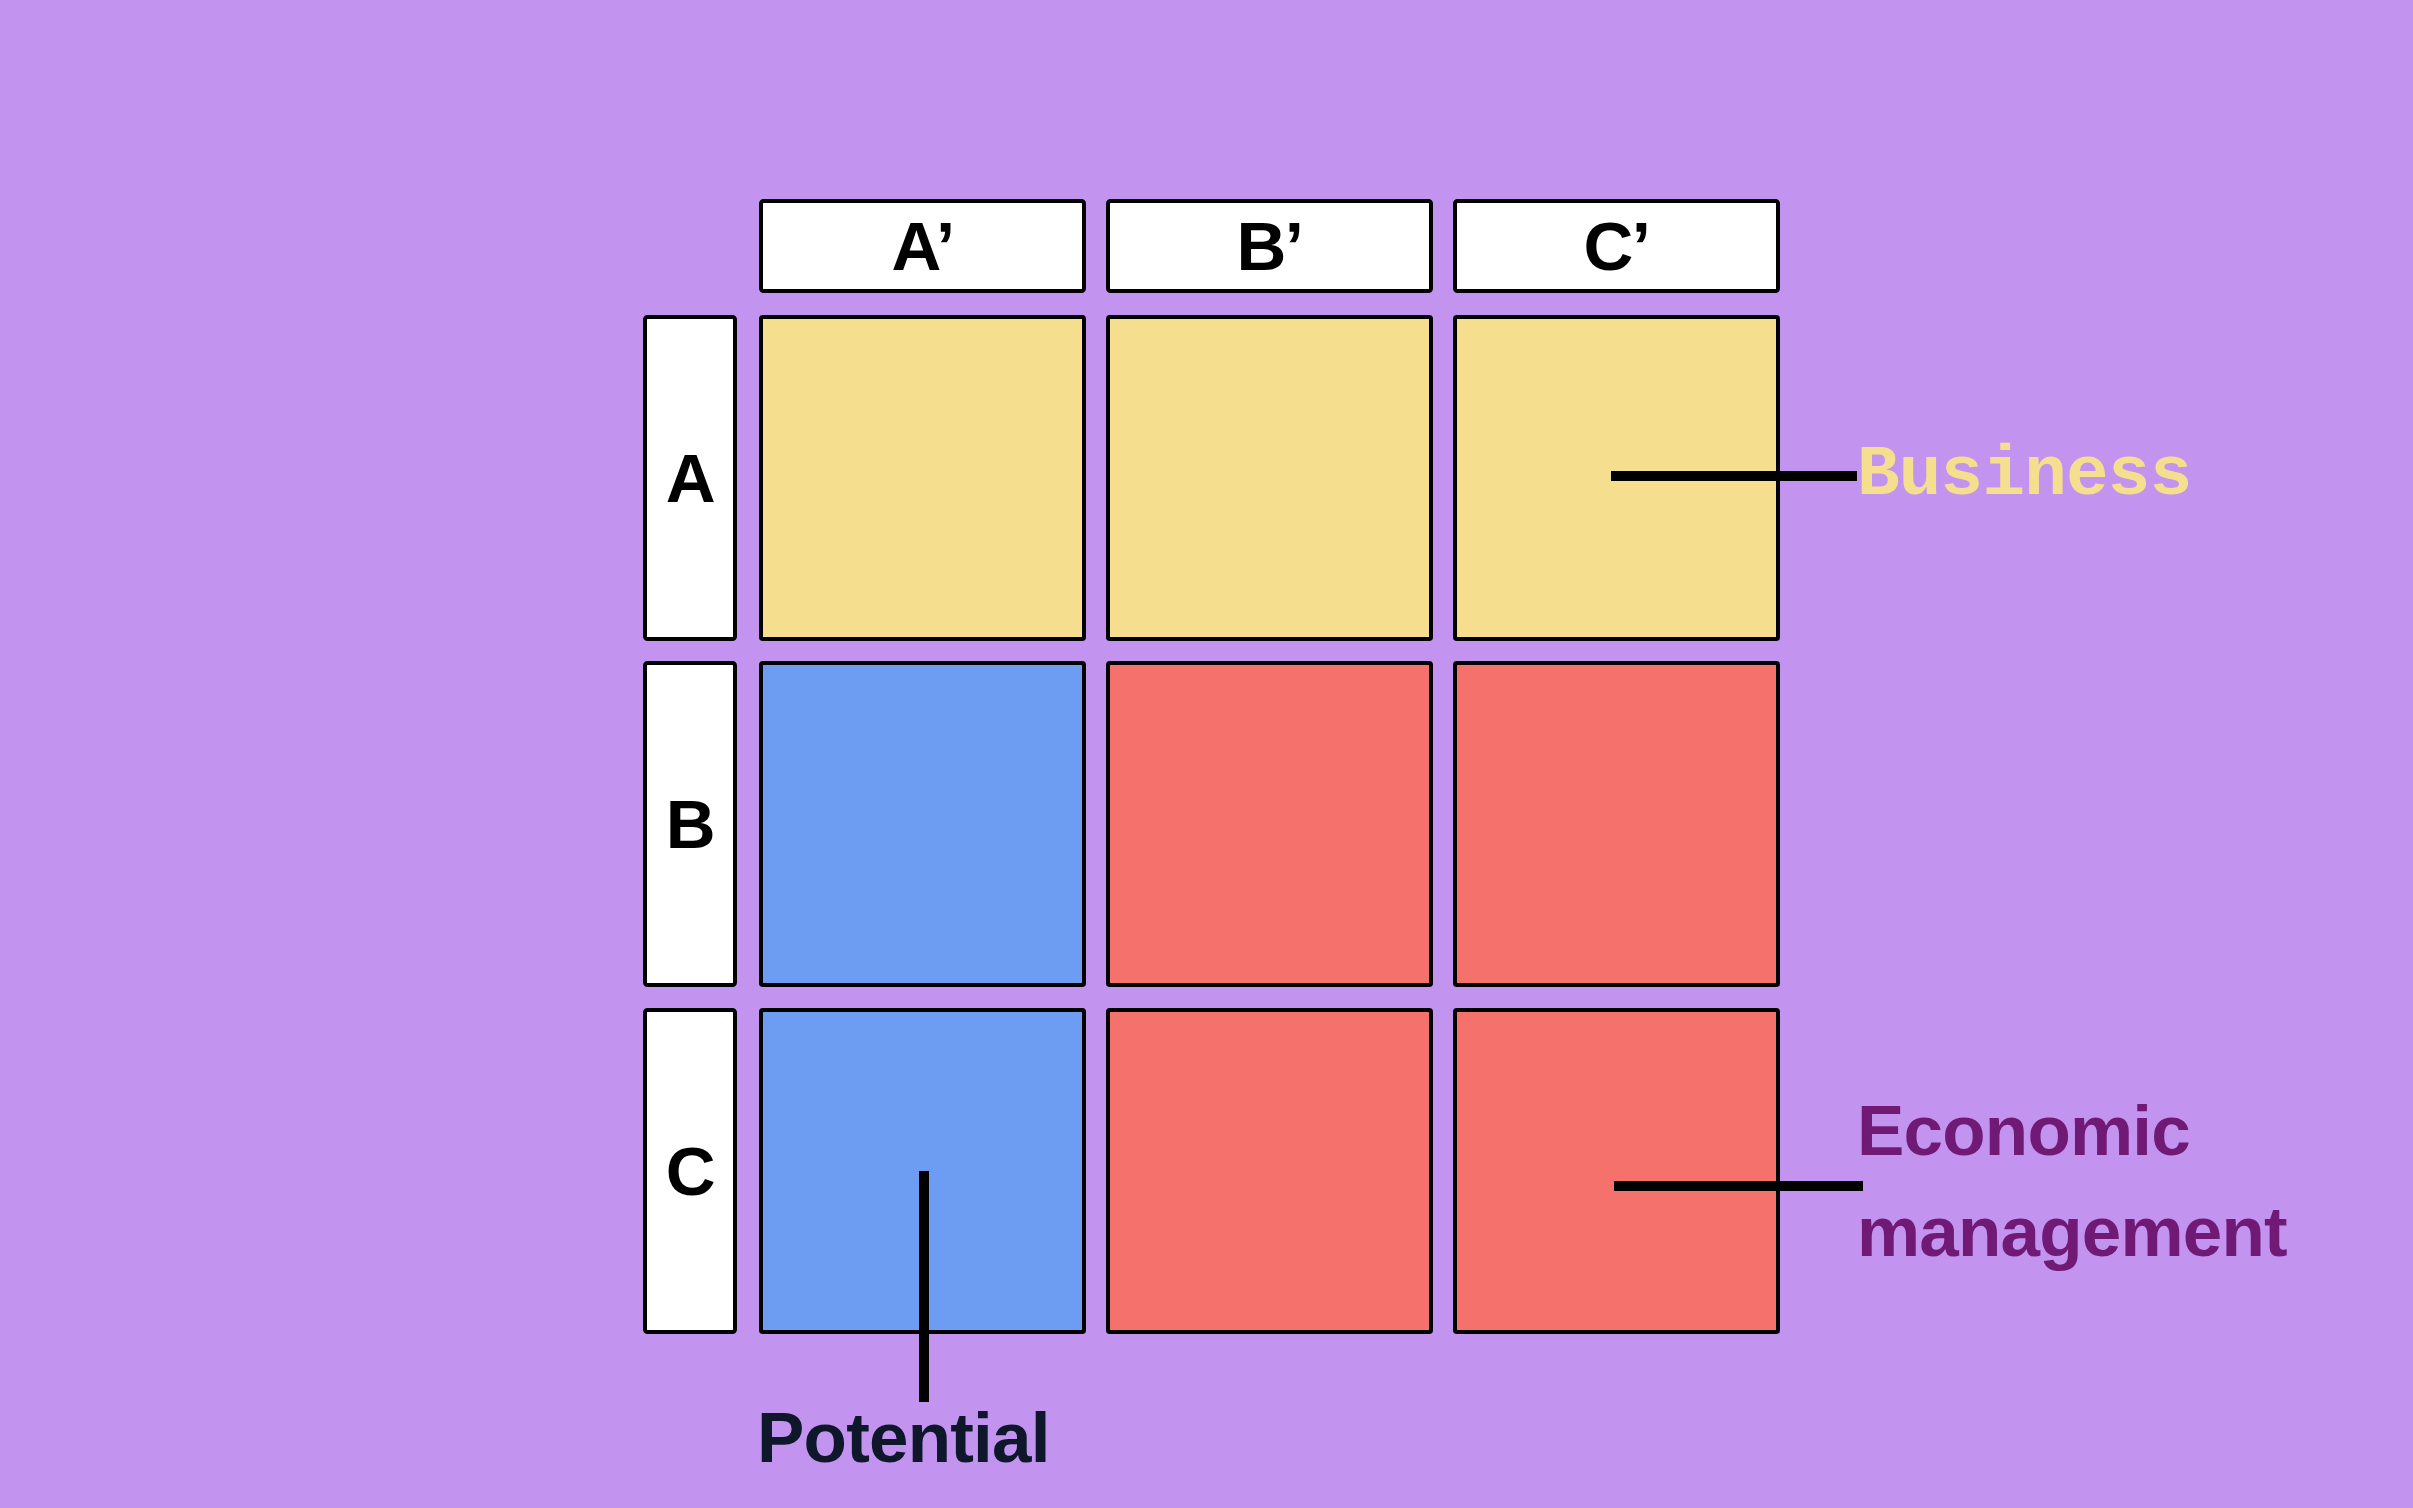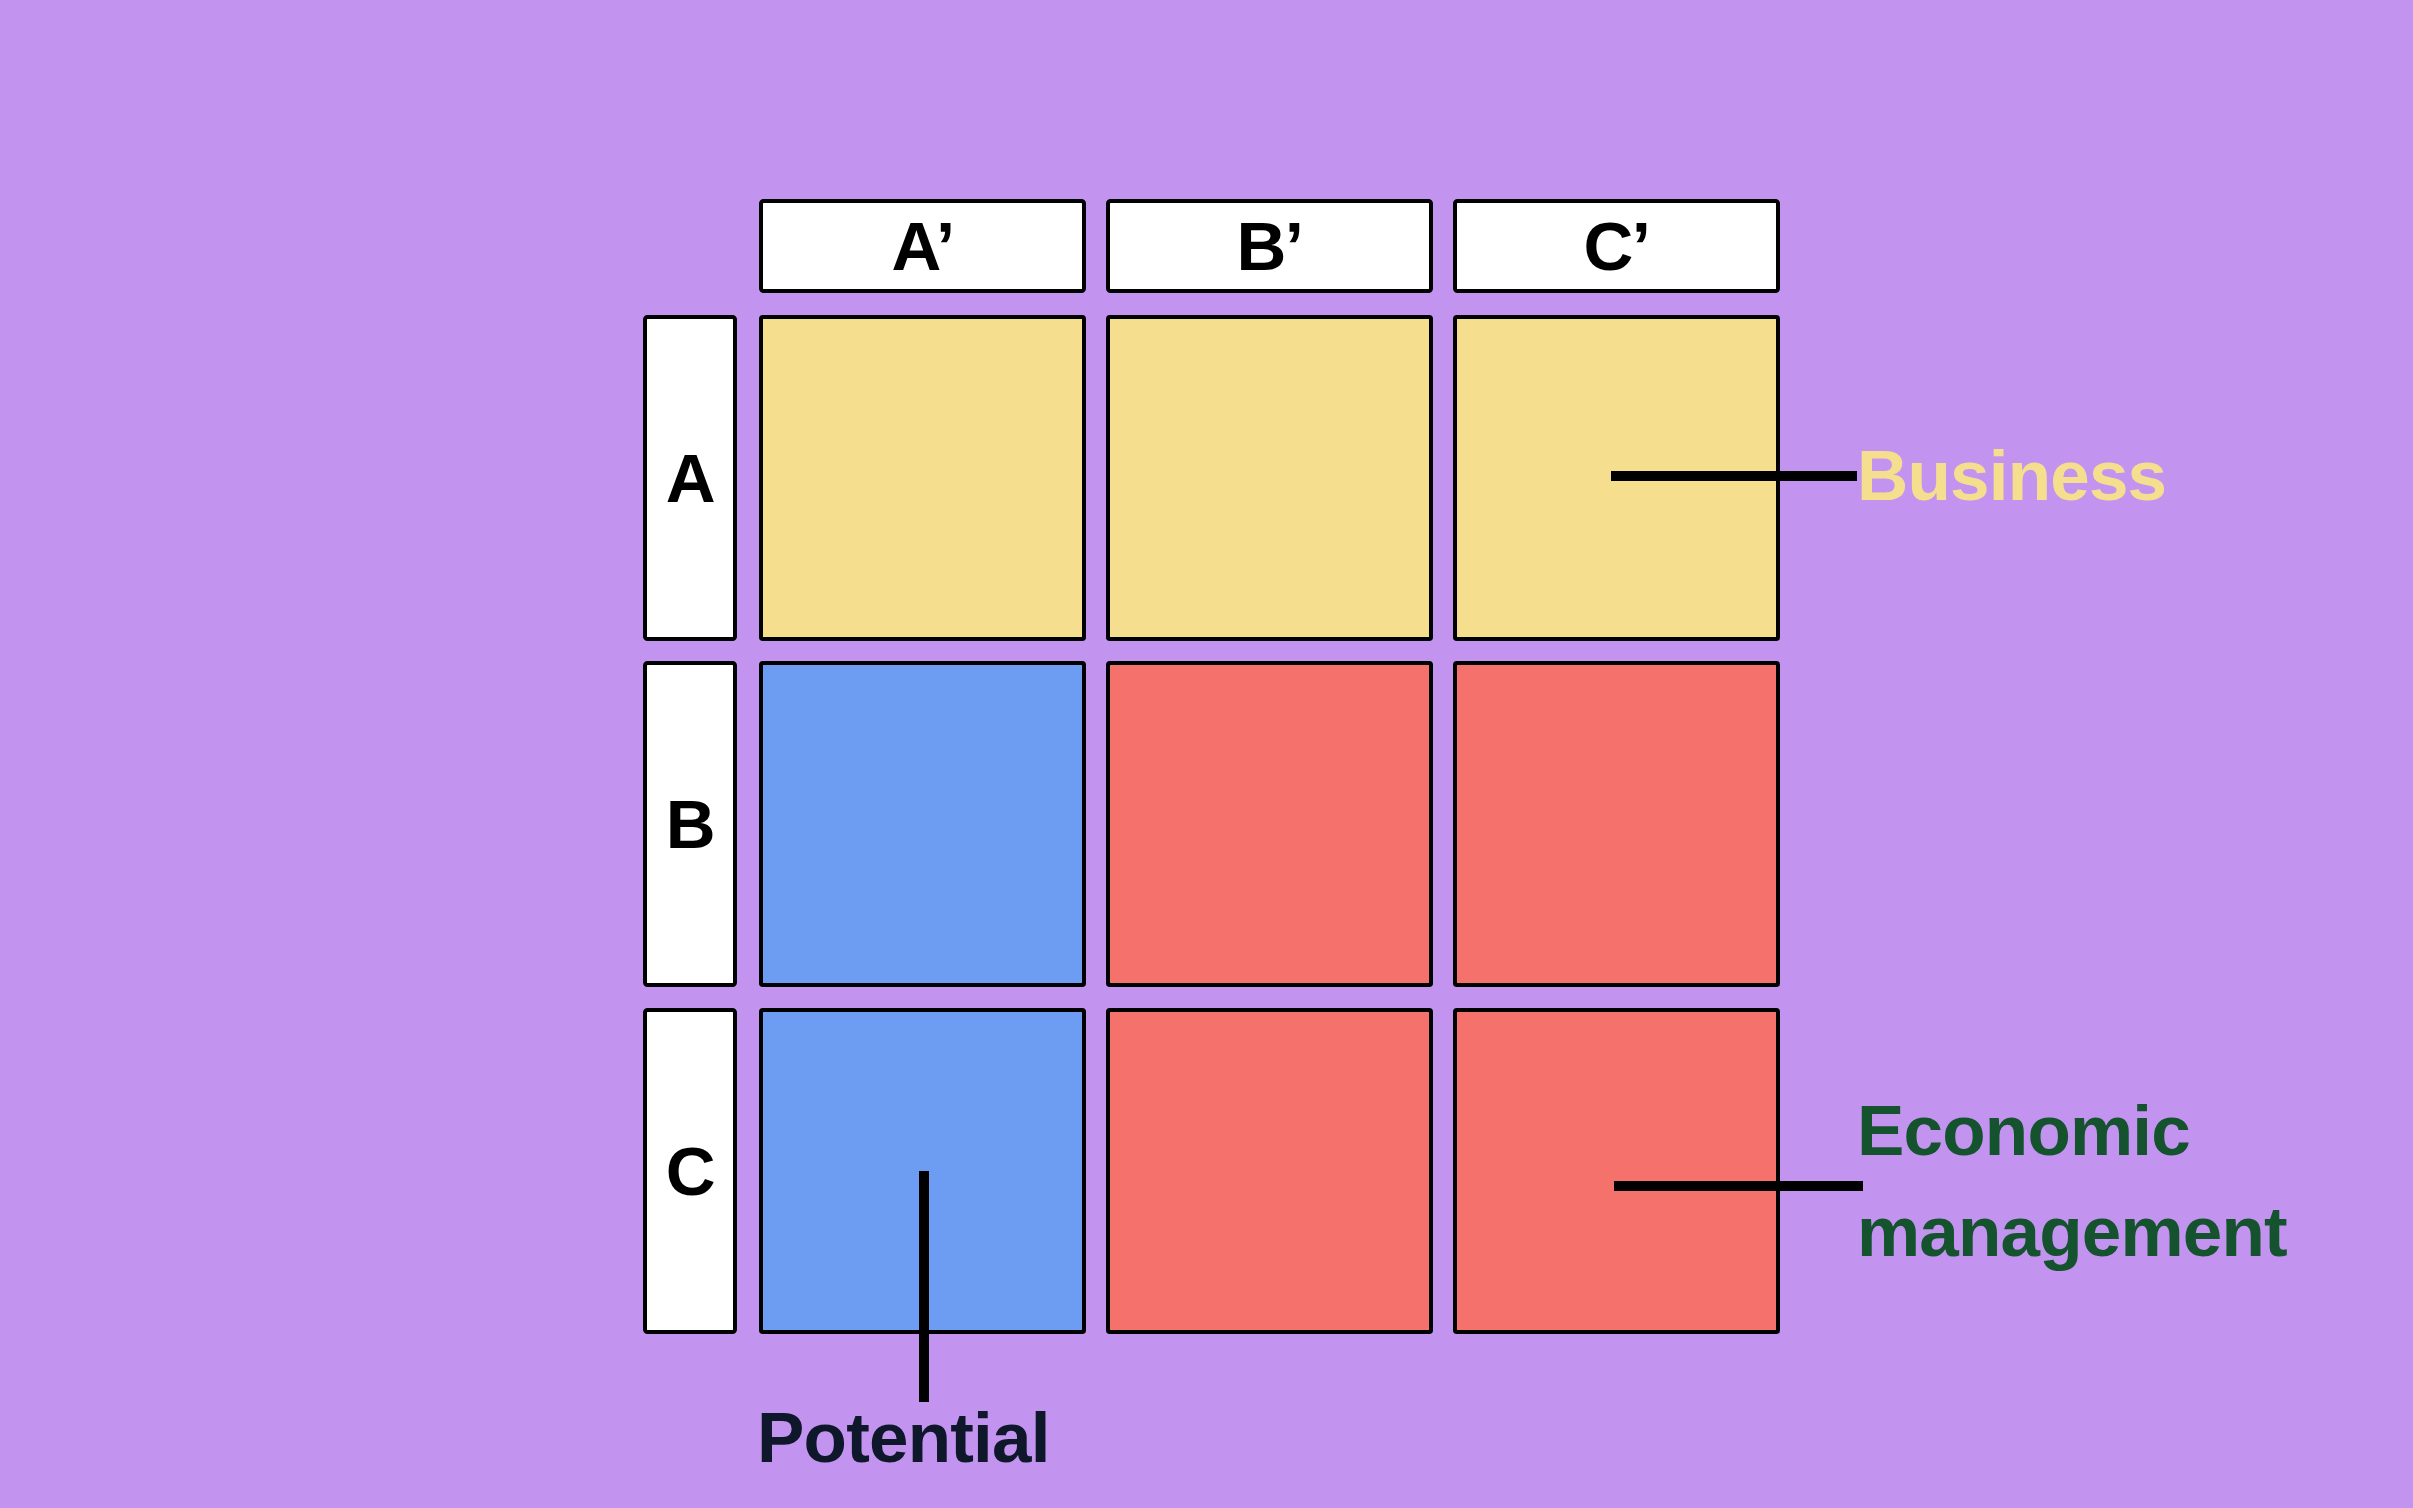--- a/index.html
+++ b/index.html
@@ -62,21 +62,21 @@
   .connector-economic  { left: 1614px; top: 1181px; width: 249px; height: 9.8px; }
   .connector-potential { left: 919px; top: 1171px; width: 9.8px;  height: 231px; }
   .legend-label {
     position: absolute;
     font-weight: bold;
     font-size: 71px;
     line-height: 101px;
     letter-spacing: -0.8px;
     white-space: pre-line;
   }
-  .label-business { left: 1857px; top: 425px; }
+  .label-business { left: 1857px; top: 425px; font-family: Liberation Mono, monospace; }
   .label-economic { left: 1857px; top: 1080px; width: 528px; }
   .label-potential { left: 757px; top: 1387px; }
 </style>
 </head>
 <body>
 
 <div id="canvas" style="background: rgb(194, 148, 240);">
 
   <div class="hdr-box col-hdr col-hdr-0">A’</div>
   <div class="hdr-box col-hdr col-hdr-1">B’</div>
@@ -94,17 +94,17 @@
   <div class="cell r1 c2" style="background: rgb(245, 113, 108);"></div>
   <div class="cell r2 c0" style="background: rgb(108, 157, 243);"></div>
   <div class="cell r2 c1" style="background: rgb(245, 113, 108);"></div>
   <div class="cell r2 c2" style="background: rgb(245, 113, 108);"></div>
 
   <div class="connector connector-business"></div>
   <div class="connector connector-economic"></div>
   <div class="connector connector-potential"></div>
 
   <div class="legend-label label-business" style="color: rgb(246, 222, 143);">Business</div>
-  <div class="legend-label label-economic" style="color: #14532d;">Economic management</div>
+  <div class="legend-label label-economic" style="color: #701a75;">Economic management</div>
   <div class="legend-label label-potential" style="color: #0f172a;">Potential</div>
 
 </div>
 
 
 </body></html>

